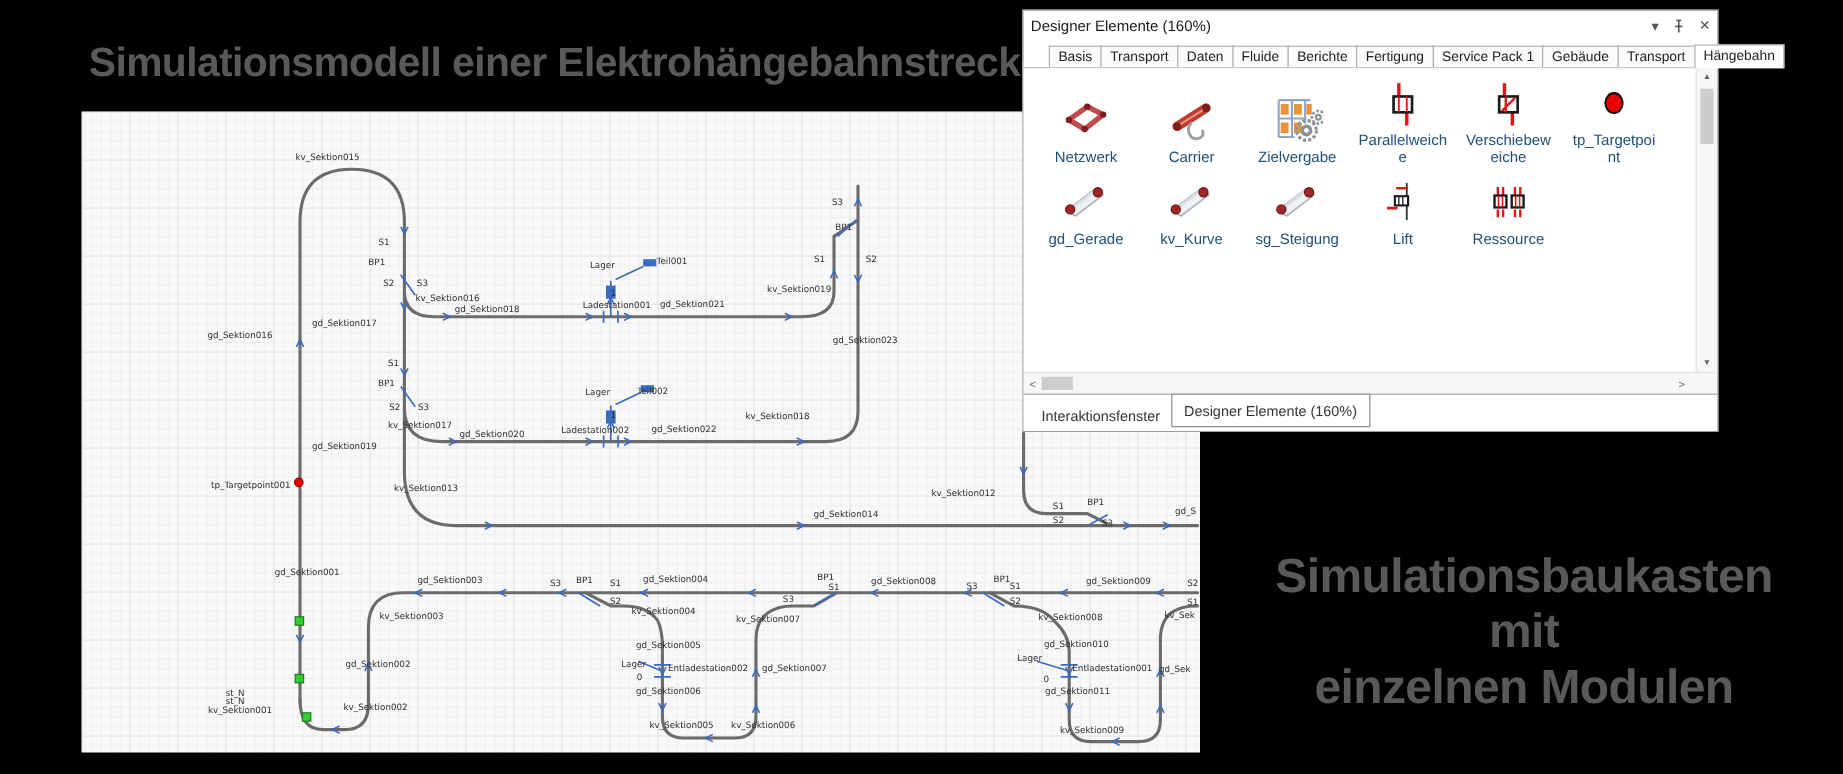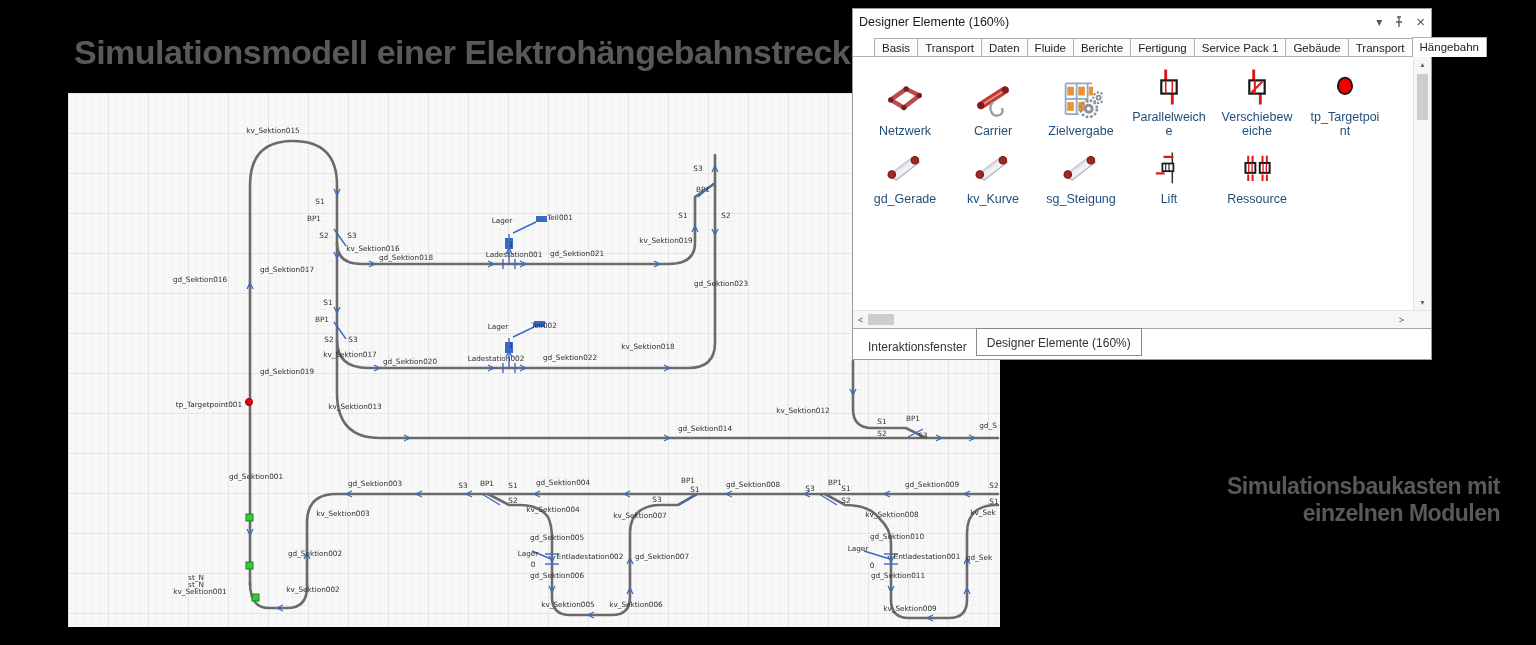--- a/index.html
+++ b/index.html
@@ -1,21 +1,21 @@
 <!DOCTYPE html>
 <html><head>
 <meta charset="utf-8">
 <style>
   html,body{margin:0;padding:0;background:#000;}
   #stage{position:relative;width:1536px;height:645px;background:#000;overflow:hidden;
          font-family:"Liberation Sans",sans-serif;}
   
   .caption{position:absolute;color:#58595b;font-weight:600;letter-spacing:-.5px;}
   #caption-top{left:74px;top:33px;font-size:34px;}
-  #caption-bottom{left:1040px;top:473px;width:460px;text-align:right;font-size:23px;line-height:1.16;}
+  #caption-bottom{left:1040px;top:457px;width:460px;text-align:center;font-size:40px;line-height:1.16;}
   
   #model{position:absolute;left:68px;top:93px;width:932px;height:534px;background:#f8f8f8;}
   #model svg{display:block;}
   
   #panel{position:absolute;left:852px;top:8px;width:580px;height:352px;background:#fff;
          border:1px solid #9b9b9b;box-sizing:border-box;display:flex;flex-direction:column;}
   .ptitle{height:25px;display:flex;align-items:center;padding:0 6px;font-size:12.5px;color:#1a1a1a;}
   .pbtns{margin-left:auto;display:flex;align-items:center;gap:12px;color:#555;}
   .pbtn{font-size:12px;line-height:12px;cursor:default;}
   .pbtn svg{display:block;}

